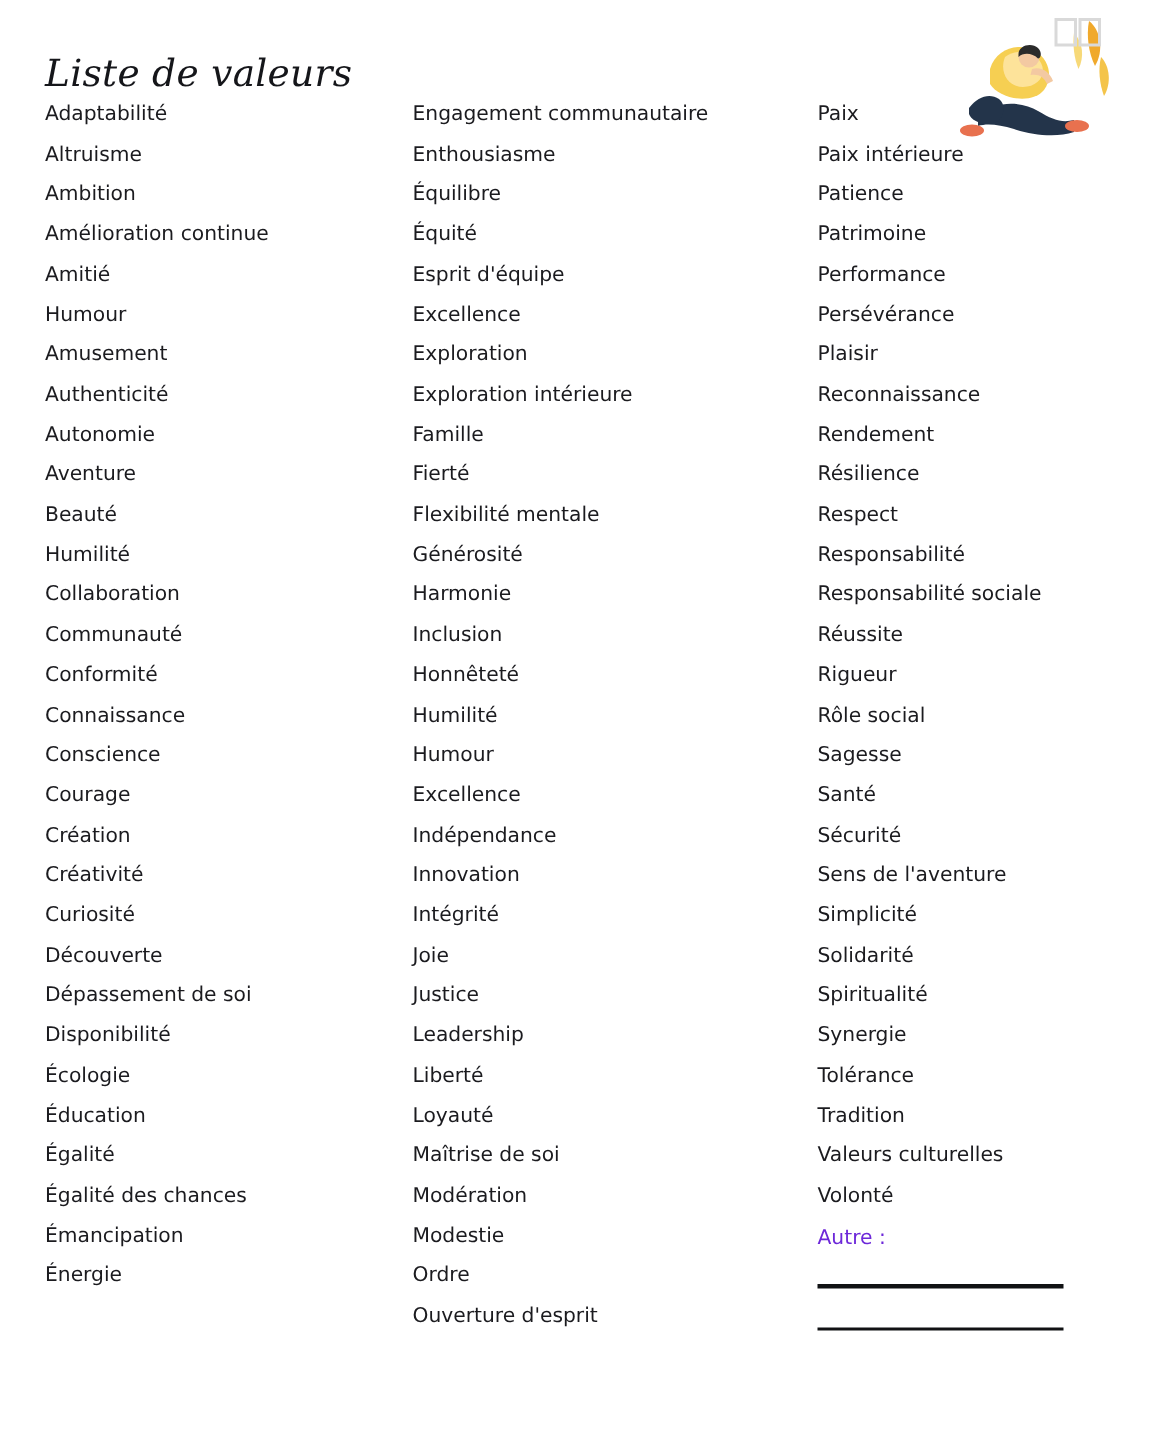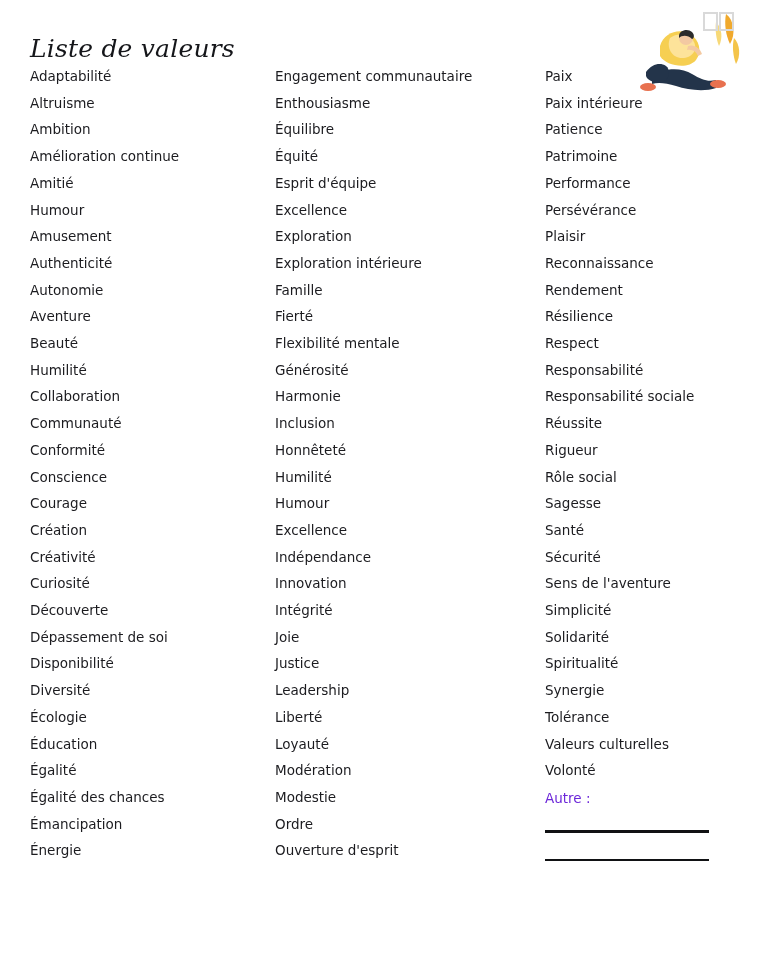--- a/index.html
+++ b/index.html
@@ -116,29 +116,29 @@
       <div class="item">Humour</div>
       <div class="item">Amusement</div>
       <div class="item">Authenticité</div>
       <div class="item">Autonomie</div>
       <div class="item">Aventure</div>
       <div class="item">Beauté</div>
       <div class="item">Humilité</div>
       <div class="item">Collaboration</div>
       <div class="item">Communauté</div>
       <div class="item">Conformité</div>
+      <div class="item">Connaissance</div>
       <div class="item">Conscience</div>
       <div class="item">Courage</div>
       <div class="item">Création</div>
       <div class="item">Créativité</div>
       <div class="item">Curiosité</div>
       <div class="item">Découverte</div>
       <div class="item">Dépassement de soi</div>
       <div class="item">Disponibilité</div>
-      <div class="item">Diversité</div>
       <div class="item">Écologie</div>
       <div class="item">Éducation</div>
       <div class="item">Égalité</div>
       <div class="item">Égalité des chances</div>
       <div class="item">Émancipation</div>
       <div class="item">Énergie</div>
     </div>
 
     <div class="col col-2">
       <div class="item">Engagement communautaire</div>
@@ -160,20 +160,21 @@
       <div class="item">Humour</div>
       <div class="item">Excellence</div>
       <div class="item">Indépendance</div>
       <div class="item">Innovation</div>
       <div class="item">Intégrité</div>
       <div class="item">Joie</div>
       <div class="item">Justice</div>
       <div class="item">Leadership</div>
       <div class="item">Liberté</div>
       <div class="item">Loyauté</div>
+      <div class="item">Maîtrise de soi</div>
       <div class="item">Modération</div>
       <div class="item">Modestie</div>
       <div class="item">Ordre</div>
       <div class="item">Ouverture d'esprit</div>
     </div>
 
     <div class="col col-3">
       <div class="item">Paix</div>
       <div class="item">Paix intérieure</div>
       <div class="item">Patience</div>
@@ -192,20 +193,21 @@
       <div class="item">Rôle social</div>
       <div class="item">Sagesse</div>
       <div class="item">Santé</div>
       <div class="item">Sécurité</div>
       <div class="item">Sens de l'aventure</div>
       <div class="item">Simplicité</div>
       <div class="item">Solidarité</div>
       <div class="item">Spiritualité</div>
       <div class="item">Synergie</div>
       <div class="item">Tolérance</div>
+      <div class="item">Tradition</div>
       <div class="item">Valeurs culturelles</div>
       <div class="item">Volonté</div>
       <div class="other-label">Autre :</div>
       <div class="rule"></div>
       <div class="rule thin"></div>
     </div>
 
   </div>
 </div>
 

